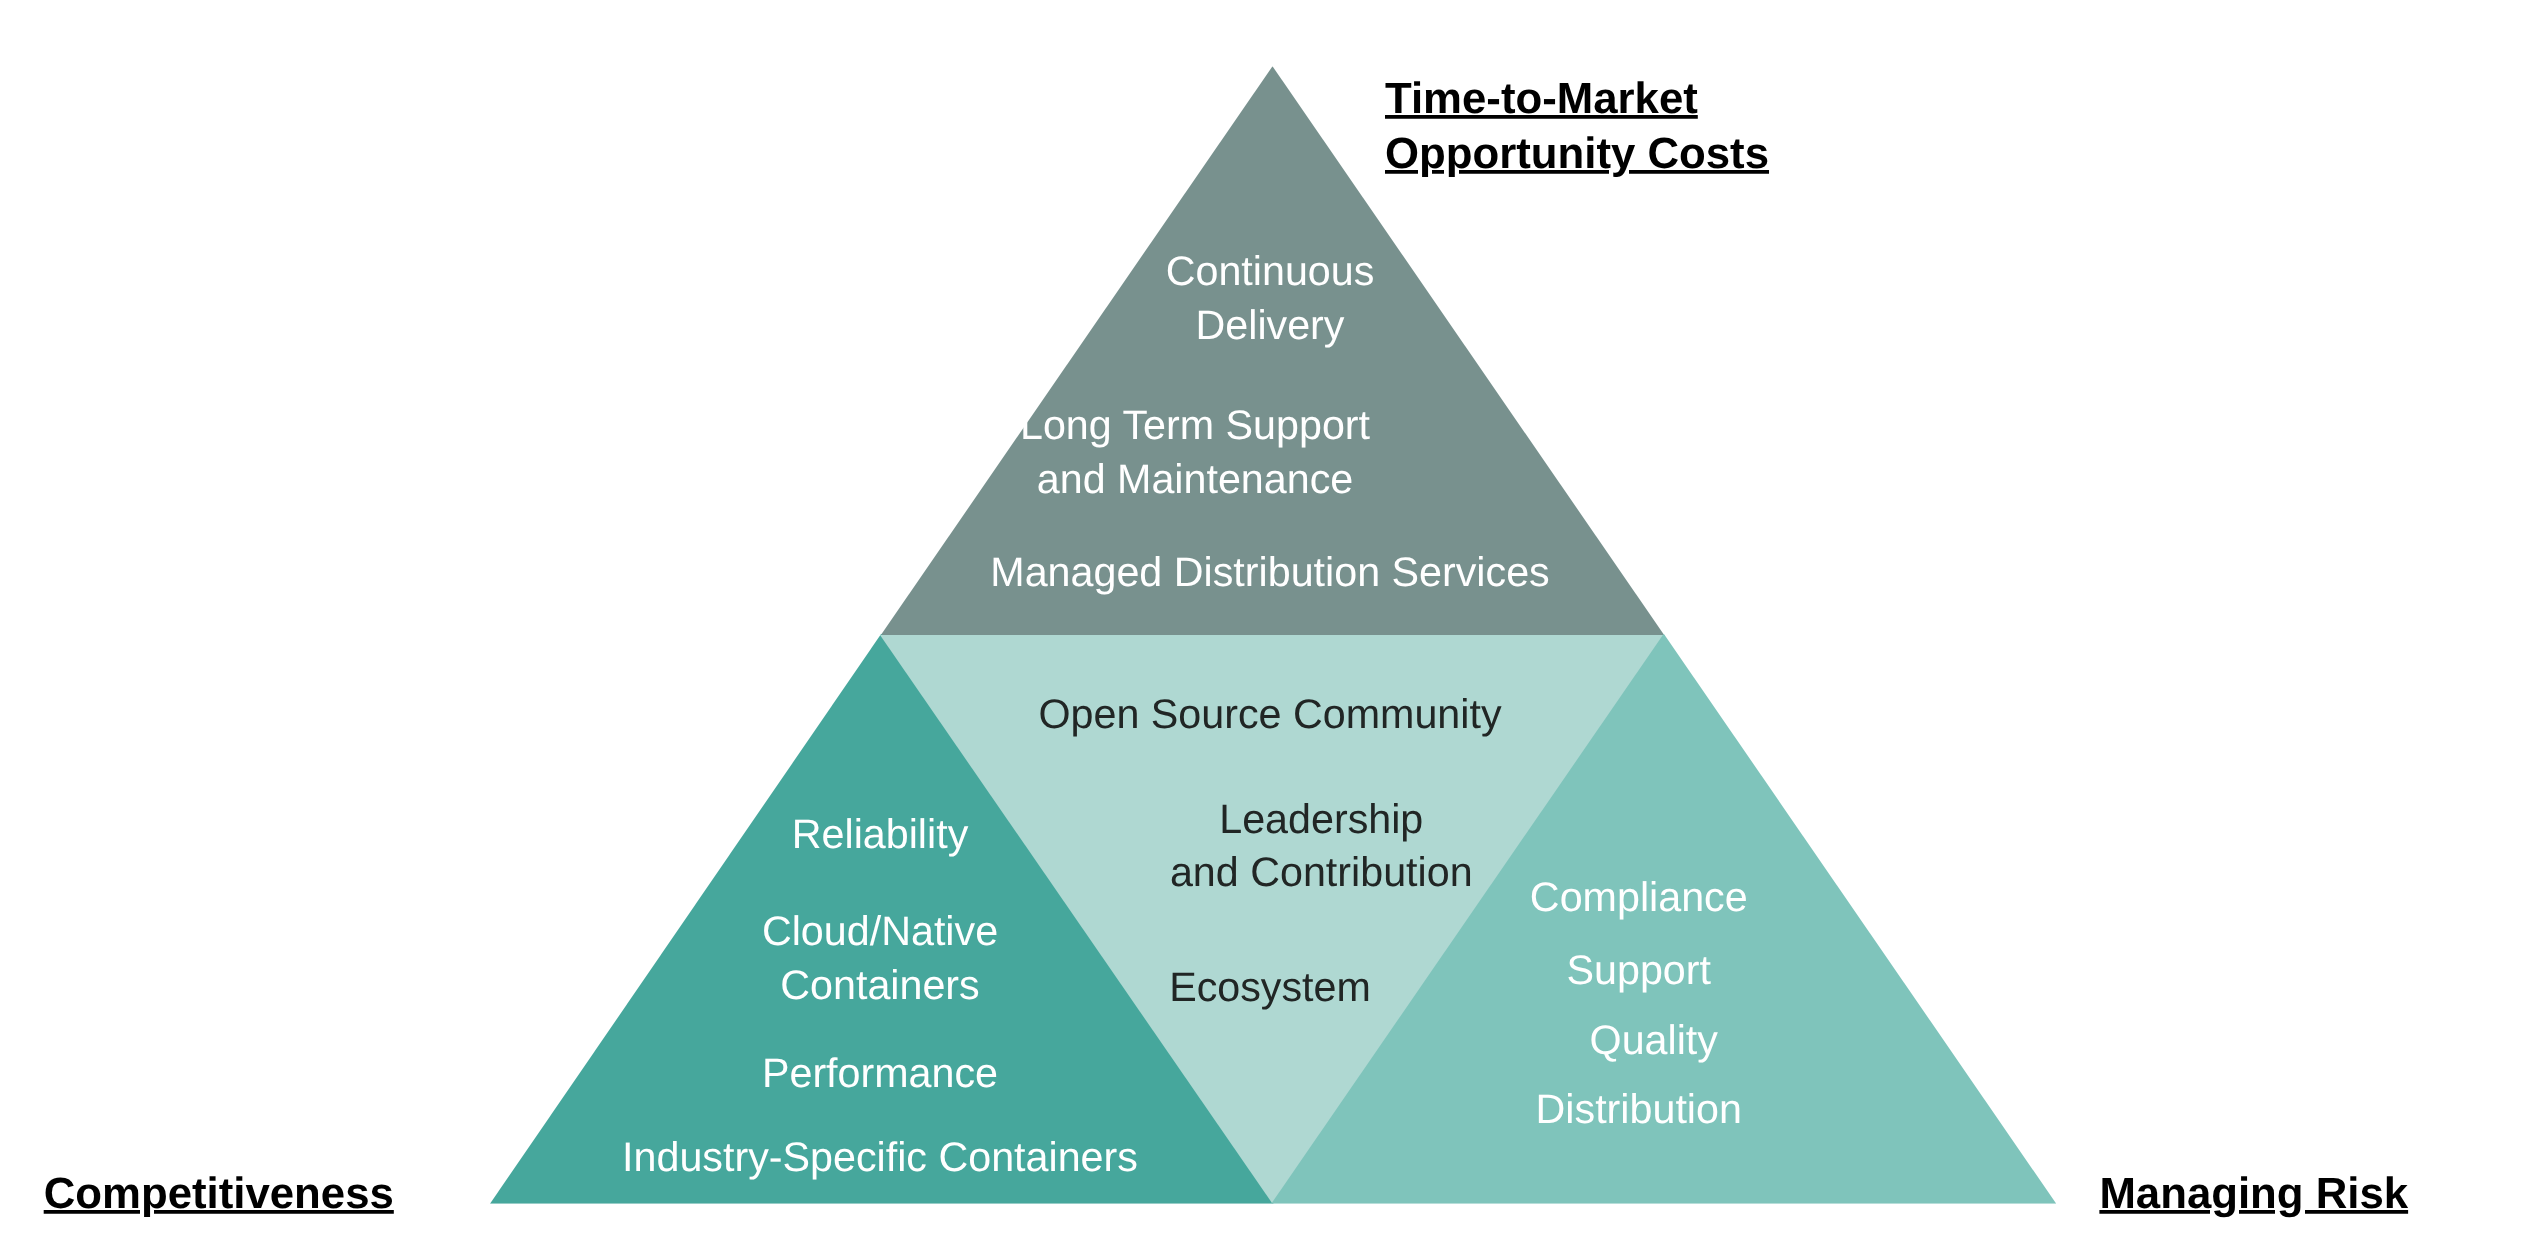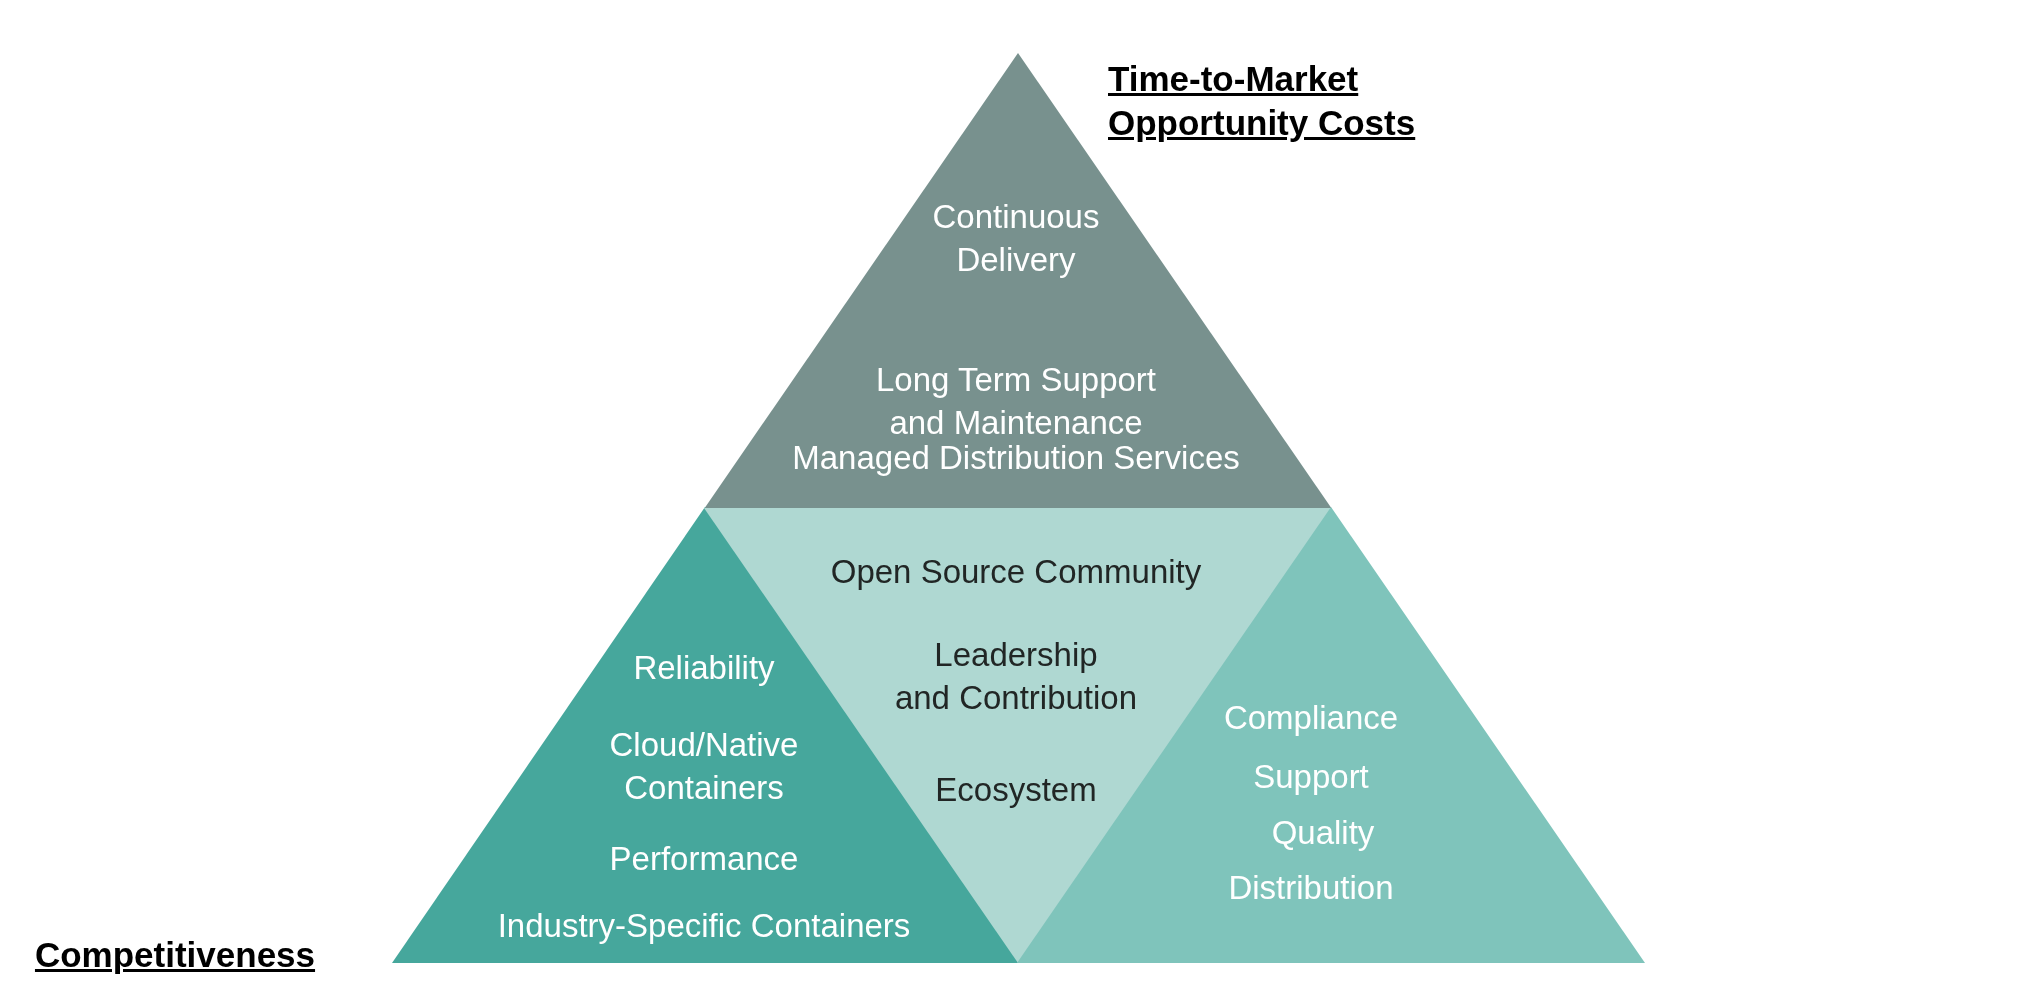--- a/index.html
+++ b/index.html
@@ -30,25 +30,25 @@
     text-align: center;
     font-size: 33px;
     line-height: 43px;
     white-space: pre-line;
     color: var(--text_light);
   }
   .it.dark { color: var(--text_dark); }
 
   
   .t0 { left: 1016px; top: 238px; }
-  .t1 { left: 1016px; top: 361px; margin-top: 40px; }
+  .t1 { left: 956px; top: 361px; }
   .t2 { left: 1016px; top: 457px; }
   
   .c0 { left: 1016px; top: 571px; }
-  .c1 { left: 1016px; top: 676px; }
+  .c1 { left: 1057px; top: 676px; }
   .c2 { left: 1016px; top: 789px; }
   
   .l0 { left: 704px; top: 667px; }
   .l1 { left: 704px; top: 766px; }
   .l2 { left: 704px; top: 858px; }
   .l3 { left: 704px; top: 925px; }
   
   .r0 { left: 1311px; top: 717px; }
   .r1 { left: 1311px; top: 776px; }
   .r2 { left: 1311px; top: 832px; margin-left: 12px; }
@@ -109,14 +109,15 @@
   <div class="it l3">Industry-Specific Containers</div>
 
   <div class="it r0">Compliance</div>
   <div class="it r1">Support</div>
   <div class="it r2">Quality</div>
   <div class="it r3">Distribution</div>
 
   <div class="corner corner-top">Time-to-Market
 Opportunity Costs</div>
   <div class="corner corner-bl">Competitiveness</div>
+  <div class="corner corner-br">Managing Risk</div>
 
 </div>
 
 </body></html>

